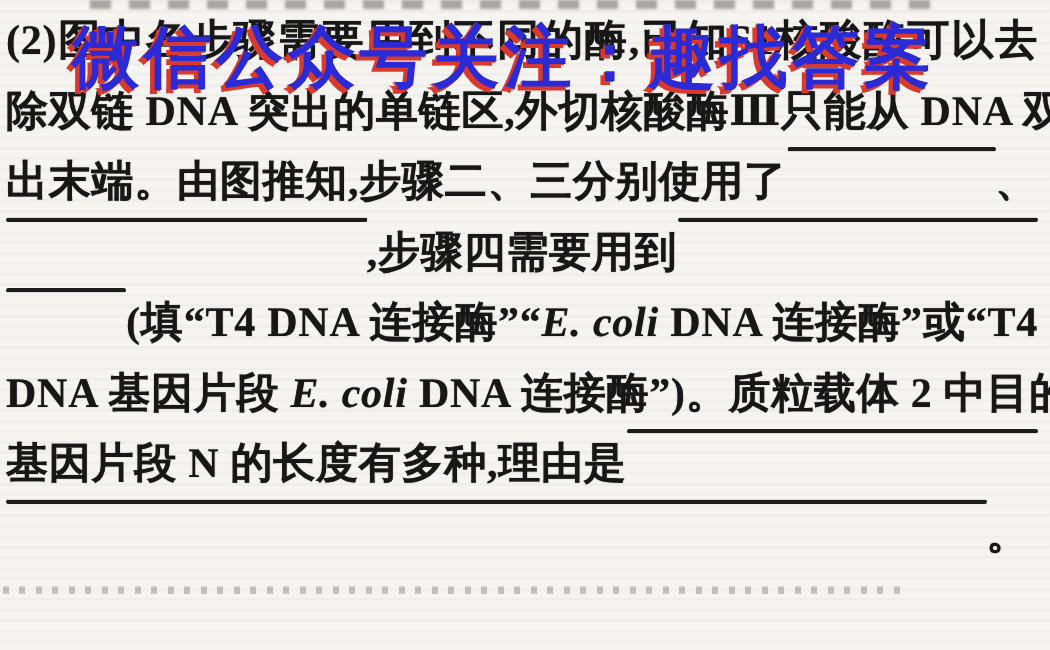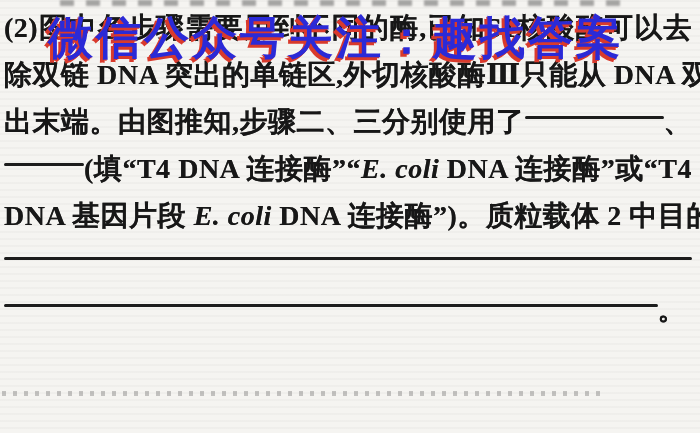--- a/index.html
+++ b/index.html
@@ -42,21 +42,21 @@
   }
   
   .jt {
     text-align: justify;
     text-align-last: justify;
     text-justify: inter-character;
   }
   
   .fx {
     display: flex;
-    align-items: center;
+    align-items: flex-start;
   }
   .fx > span { flex: 0 0 auto; }
   .blank {
     display: inline-block;
     height: 0;
     border-bottom: 3px solid #1c1c1c;
     margin-bottom: 9px;
     border-radius: 2px;
   }
   .fx .blank.grow { flex: 1 1 auto; }
@@ -131,31 +131,37 @@
     <span>除双链 DNA 突出的单链区,外切核酸酶Ⅲ只能从 DNA 双</span>
   </div>
 
 
   <div class="line fx">
     <span>出末端。由图推知,步骤二、三分别使用了</span>
     <span class="blank grow b170"></span>
     <span>、</span>
   </div>
 
+  <div class="line fx">
+    <span class="blank grow b190"></span>
+    <span>,步骤四需要用到</span>
+    <span class="blank grow b215"></span>
+  </div>
 
   <div class="line fx">
     <span class="blank w80"></span>
     <span class="jt-fill"><span>(填“T4 DNA 连接酶”“</span><span class="it">E. coli</span><span> DNA 连接酶”或“T4</span></span>
   </div>
 
   <div class="line jt">
     <span>DNA 基因片段 </span><span class="it">E. coli</span><span> DNA 连接酶”)。质粒载体 2 中目的</span>
   </div>
 
   <div class="line fx">
+    <span>基因片段 N 的长度有多种,理由是</span>
     <span class="blank grow b280"></span>
   </div>
 
   <div class="line fx" style="padding-right:6px;">
     <span class="blank grow b600"></span>
     <span>。</span>
   </div>
 
 </div>
 

